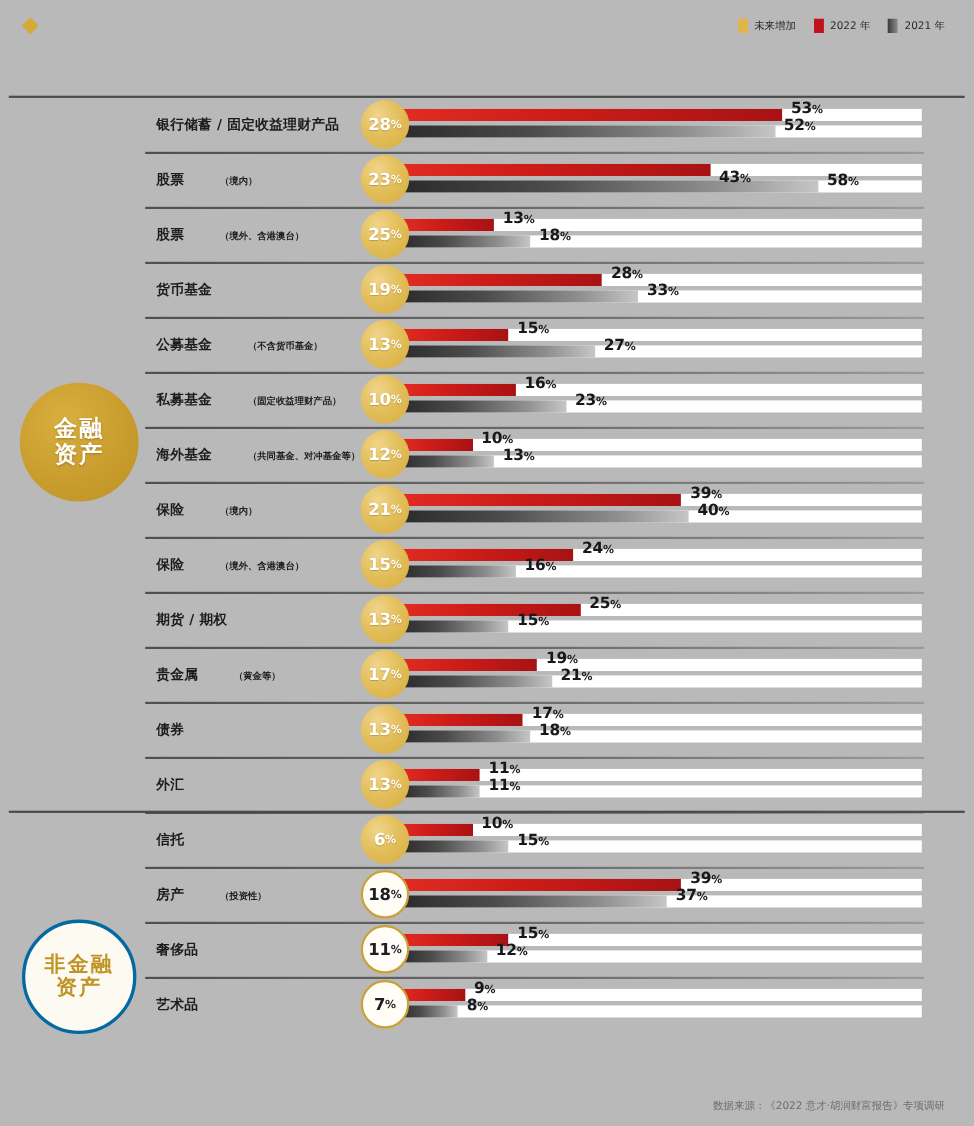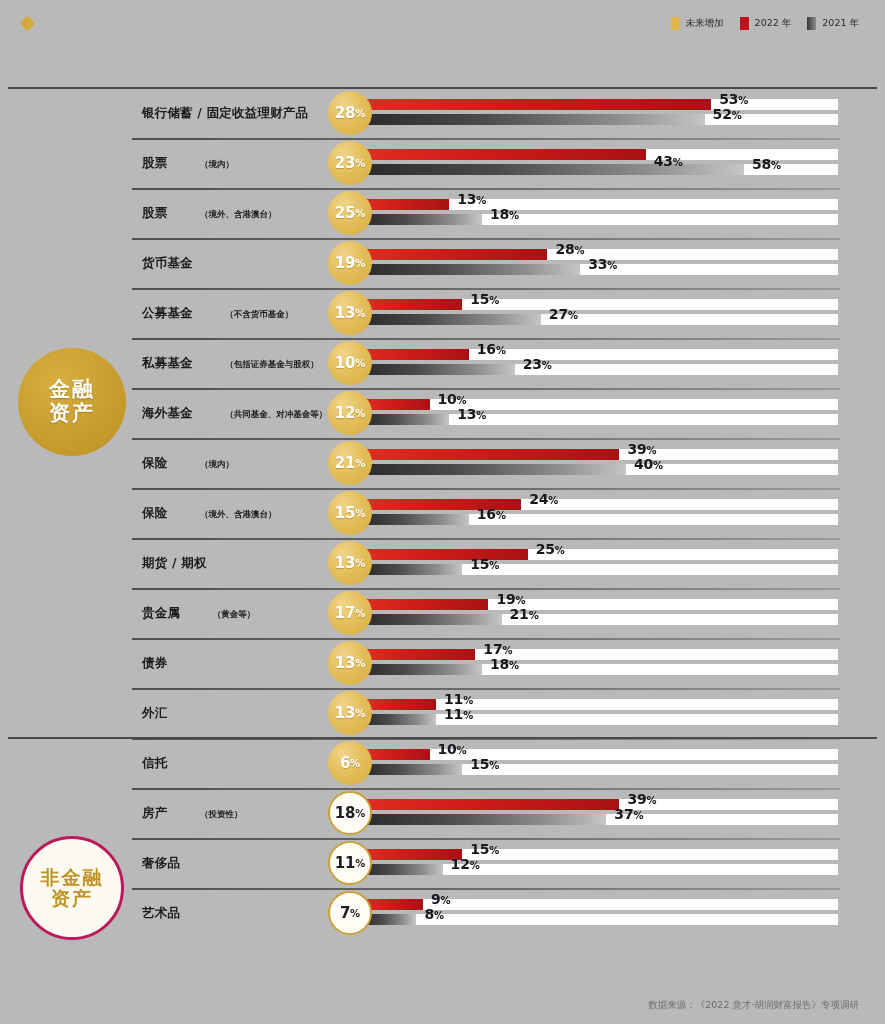--- a/index.html
+++ b/index.html
@@ -71,21 +71,21 @@
     width: 108px; height: 108px;
     background: radial-gradient(circle at 38% 32%, #d9af40 0%, #c79c2c 60%, #bd9226 100%);
     color: #ffffff;
     font-size: 21px;
     text-shadow: 0 1px 2px rgba(120,85,10,.5);
   }
   .badge-nonfin {
     left: 20px; top: 836px;
     width: 104px; height: 104px;
     background: #fdfaf1;
-    border: 3px solid #be185d;
+    border: 3px solid #0369a1;
     color: #c09325;
     font-size: 19px;
   }
   .badge-line { display: block; }
 
   
   .chart {
     position: absolute;
     left: 132px;
     top: 88px;
@@ -320,21 +320,21 @@
         </div>
         <span class="bar-value v2022" style="left: 142.25px;"><span class="num">15</span><span class="pct">%</span></span>
         <span class="bar-value v2021" style="left: 220.85px;"><span class="num">27</span><span class="pct">%</span></span>
         <div class="circle gold">
           <span class="num">13</span>
           <span class="pct">%</span>
         </div>
       </div>
     </div>
     <div class="row">
-      <div class="row-label">私募基金 <span class="sub">（包括证券基金与股权）</span></div>
+      <div class="row-label">私募基金 <span class="sub">（固定收益理财产品）</span></div>
       <div class="bars">
         <div class="track t2022">
           <div class="fill red" style="width: 104.8px;"></div>
         </div>
         <div class="track t2021">
           <div class="fill gray" style="width: 150.65px;"></div>
         </div>
         <span class="bar-value v2022" style="left: 148.8px;"><span class="num">16</span><span class="pct">%</span></span>
         <span class="bar-value v2021" style="left: 194.65px;"><span class="num">23</span><span class="pct">%</span></span>
         <div class="circle gold">

